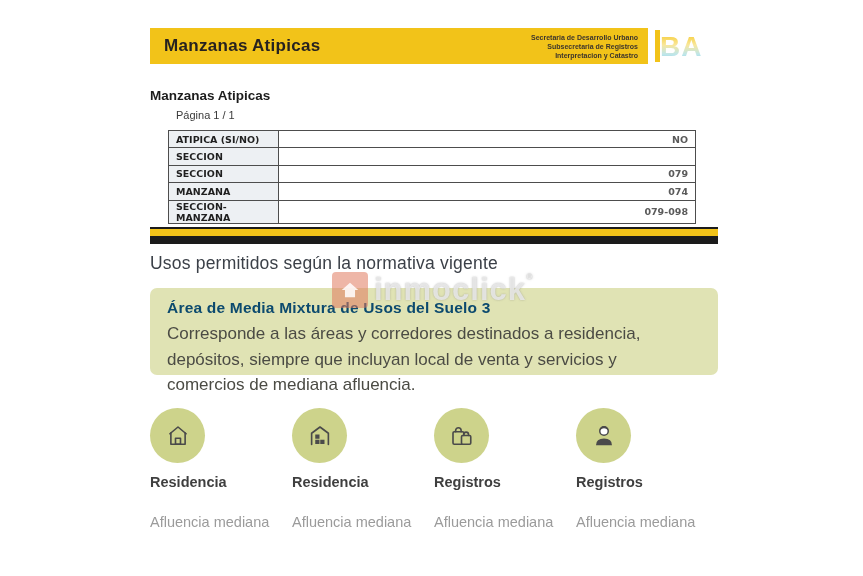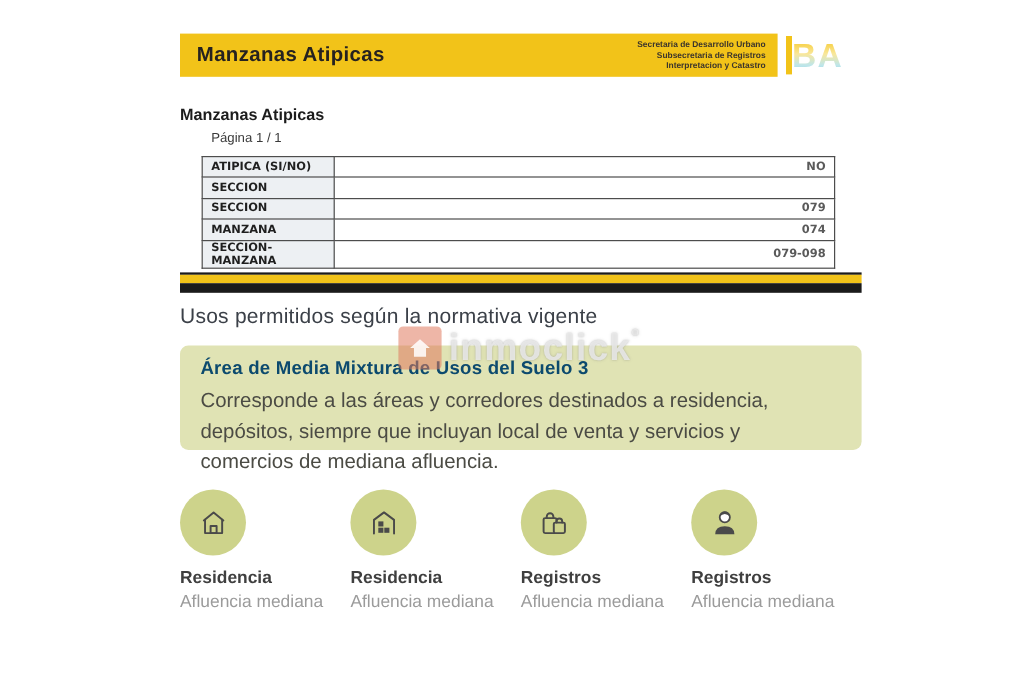--- a/index.html
+++ b/index.html
@@ -89,21 +89,21 @@
     position:absolute; left:150px; top:408px; width:568px;
     display:flex;
   }
   .cat { width:142px; display:flex; flex-direction:column; }
   .cat-circle {
     width:55px; height:55px; border-radius:50%;
     background:var(--circle-olive,#cdd38b);
     display:flex; align-items:center; justify-content:center;
   }
   .cat-label { margin-top:11px; font-size:14.5px; font-weight:bold; color:#3f3f3f; }
-  .cat-sub { margin-top:4px; font-size:14.5px; color:#9b9b9b; }
+  .cat-sub { margin-top:24px; font-size:14.5px; color:#9b9b9b; }
   svg { display:block; }
 </style>
 </head>
 <body style="--brand-yellow: #f2c319; --stripe-black: #1b1b1b; --box-green: #e0e3b4; --circle-olive: #cdd38b; --watermark-orange: #e07a5f; --logo-gradient-top: #f6c51a; --logo-gradient-bottom: #8fd4e0;">
 
 <div class="page">
 
   <div class="header-bar">
     <div class="header-title">Manzanas Atipicas</div>
     <div class="header-org">

